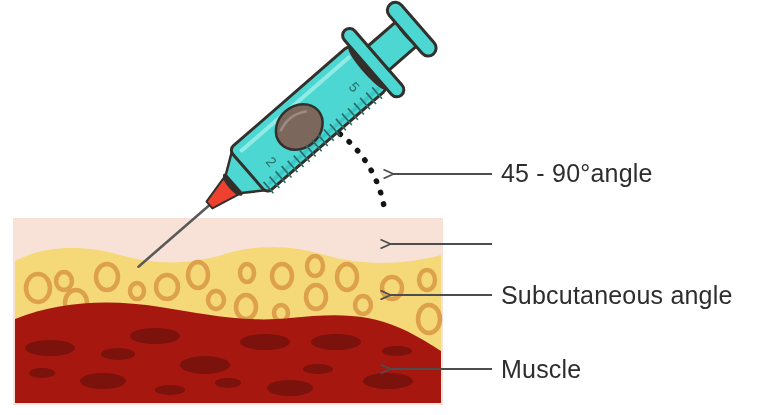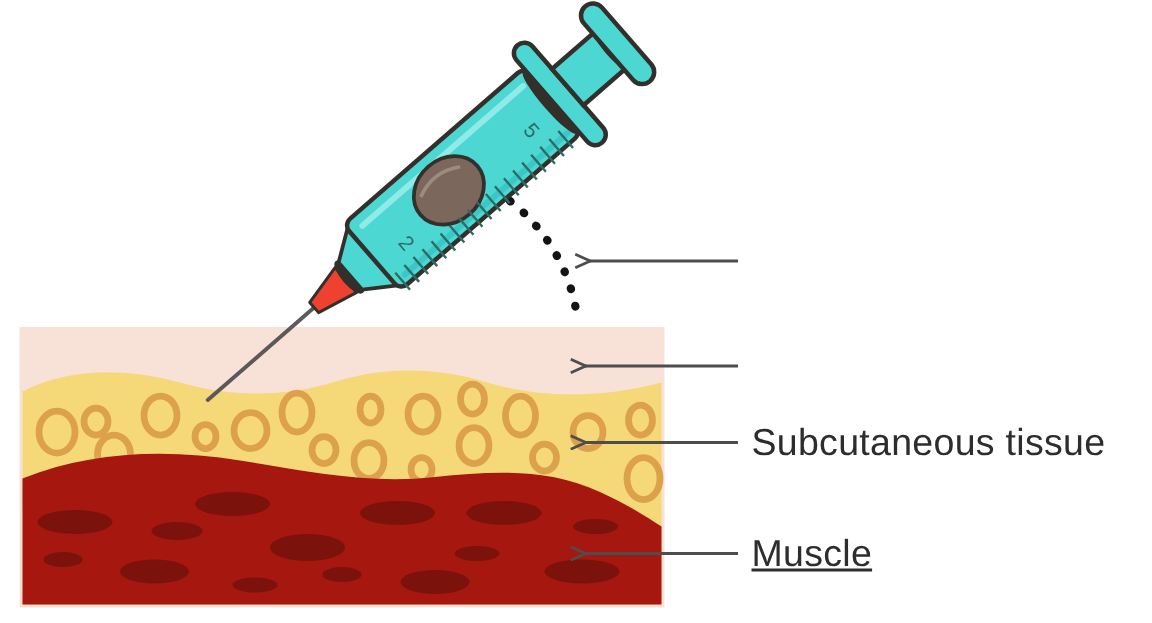--- a/index.html
+++ b/index.html
@@ -21,21 +21,21 @@
     left: 501px;
     font-size: 25px;
     line-height: 30px;
     color: #2d2d2d;
     white-space: nowrap;
     letter-spacing: 0.2px;
   }
   #label-angle  { top: 158px; }
   #label-skin   { top: 229px; }
   #label-subcut { top: 280px; }
-  #label-muscle { top: 354px; text-decoration: underline; }
+  #label-muscle { top: 354px; }
 </style>
 </head>
 <body>
 
 <div class="canvas">
 
   <svg width="768" height="415" viewBox="0 0 768 415">
 
     <defs>
       <marker id="arrowhead" markerWidth="13" markerHeight="12" refX="2.5" refY="5" orient="auto" markerUnits="userSpaceOnUse">
@@ -140,20 +140,23 @@
       <rect x="306" y="-43" width="14" height="86" rx="7" stroke="#33302b" stroke-width="3" fill="#4cd7d3"></rect>
 
       <rect x="320" y="-16" width="38" height="32" stroke="#33302b" stroke-width="3" fill="#4cd7d3"></rect>
 
       <ellipse cx="358" cy="0" rx="4" ry="18" fill="#33302b"></ellipse>
 
       <rect x="356" y="-33" width="16" height="66" rx="8" stroke="#33302b" stroke-width="3" fill="#4cd7d3"></rect>
     </g>
   </svg>
 
+  <div class="label" id="label-angle">
+    <span>45 - 90°angle</span>
+  </div>
   <div class="label" id="label-subcut">
-    <span>Subcutaneous tissue</span>
+    <span>Subcutaneous angle</span>
   </div>
   <div class="label" id="label-muscle">
     <span>Muscle</span>
   </div>
 
 </div>
 
 </body></html>

